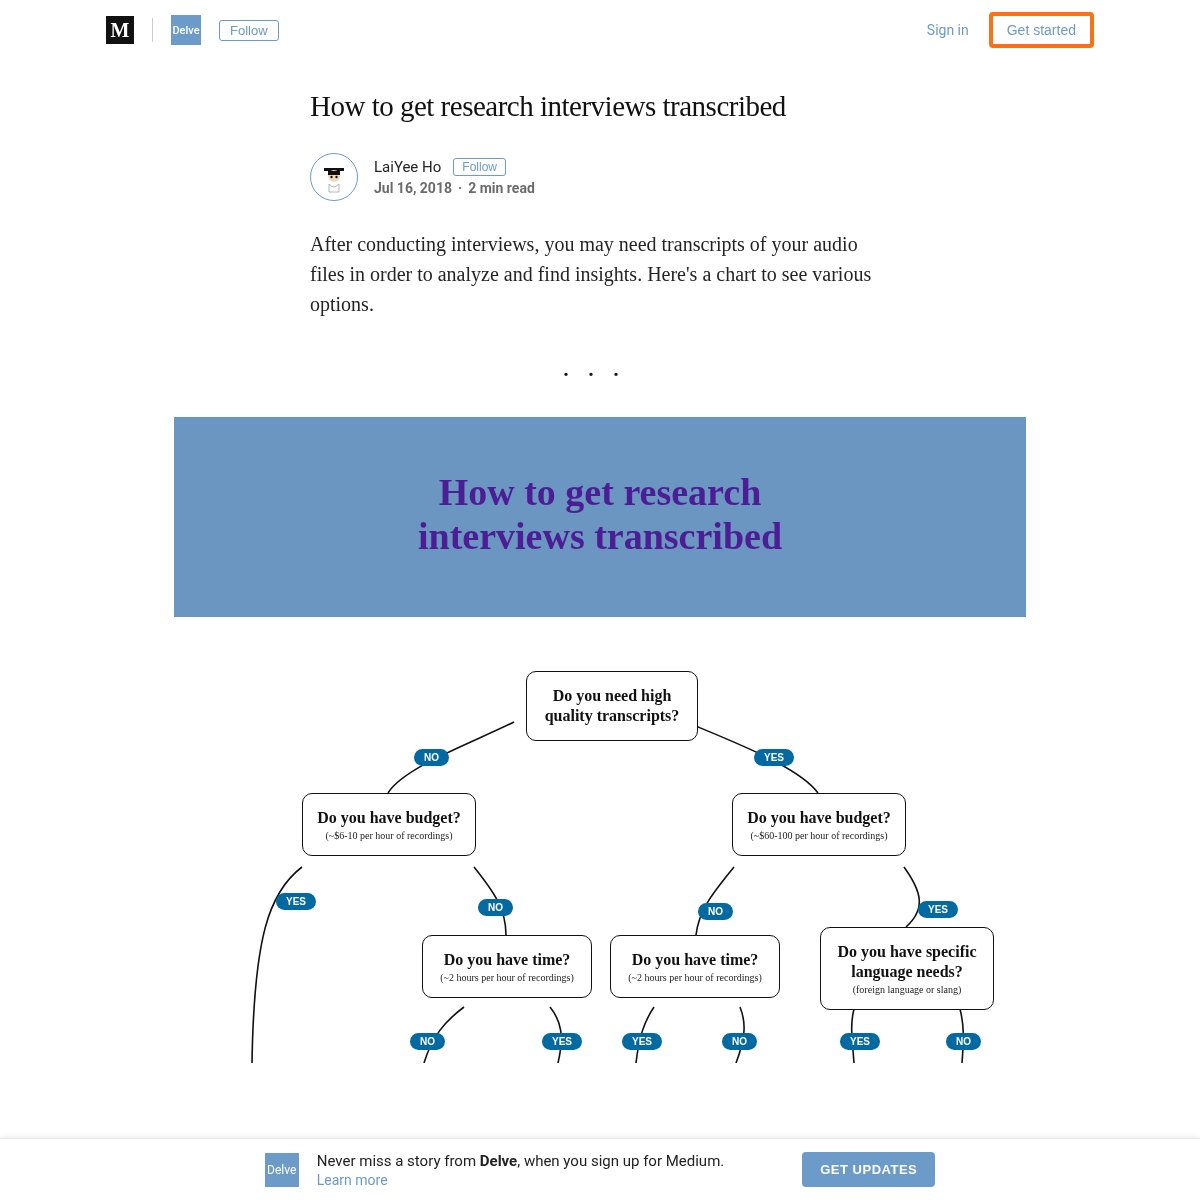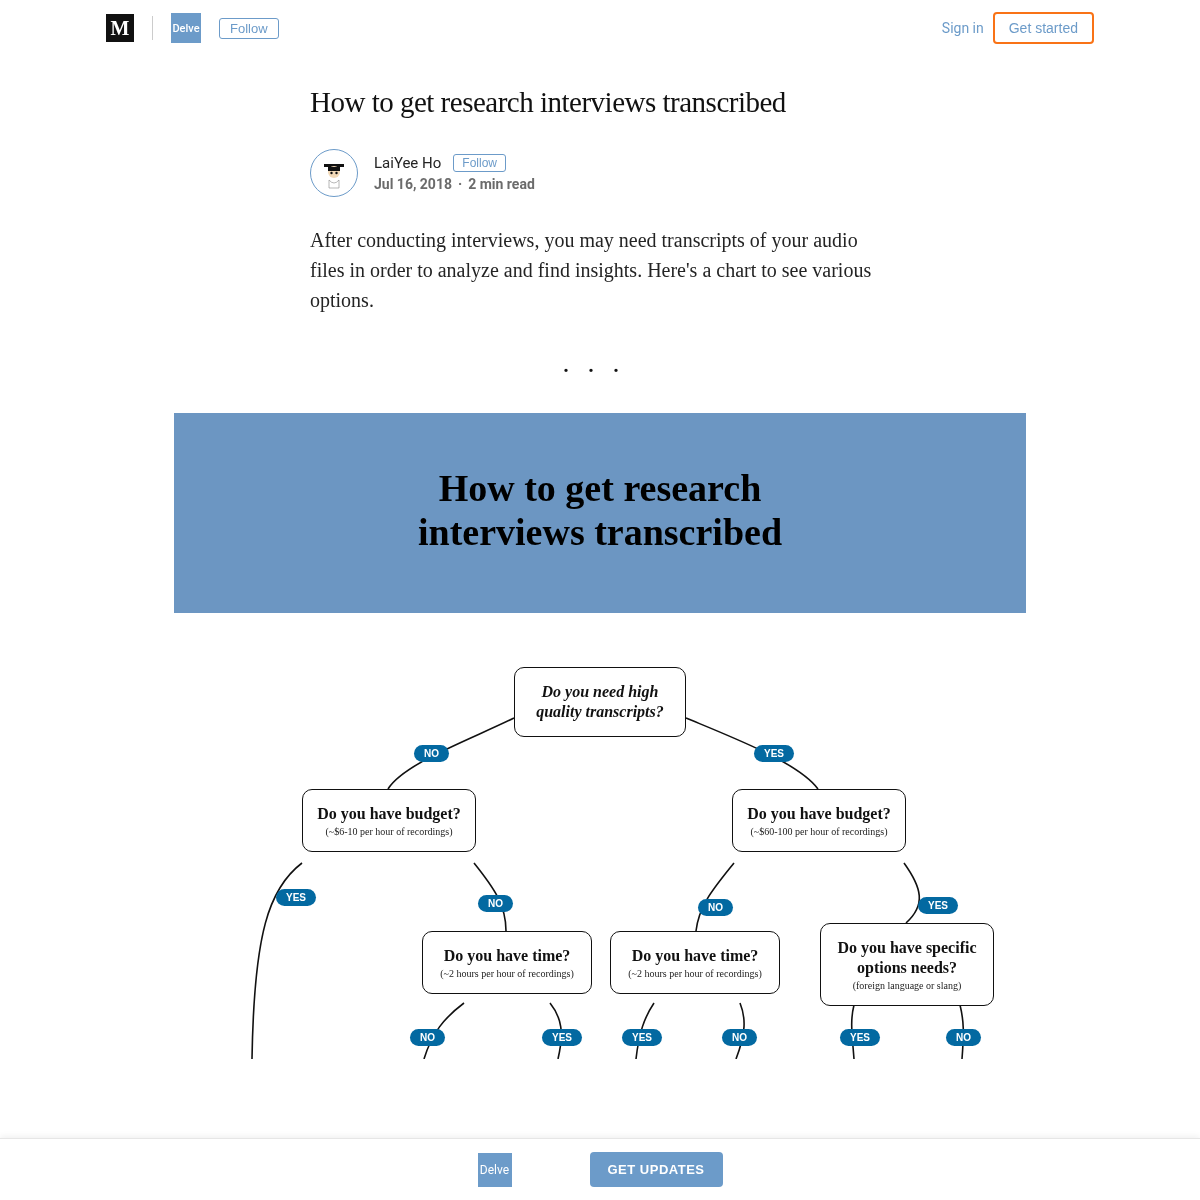--- a/index.html
+++ b/index.html
@@ -39,29 +39,29 @@
   }
   .follow-btn-small {
     border: 1px solid #6c9bc9;
     color: #6c9bc9;
     background: transparent;
     font-size: 13px;
     padding: 2px 10px;
     border-radius: 3px;
     cursor: pointer;
   }
-  .header-right { display: flex; align-items: center; gap: 9px; }
+  .header-right { display: flex; align-items: center; gap: 20px; }
   .signin-link {
     color: #6c9bc9;
     font-size: 14px;
     text-decoration: none;
     cursor: pointer;
   }
   .getstarted-btn {
-    border: 2px solid #f97316;
+    border: 4px solid #f97316;
     color: #6c9bc9;
     background: transparent;
     font-size: 14px;
     padding: 6px 14px;
     border-radius: 4px;
     cursor: pointer;
   }
 
   
   .article {
@@ -120,21 +120,21 @@
   }
 
   
   .figure {
     width: 852px;
     margin: 0 auto;
     background: #fff;
   }
   .figure-header {
     background: #6c96c2;
-    color: #000000;
+    color: #4c1d95;
     text-align: center;
     padding: 54px 20px 58px;
   }
   .figure-header h2 {
     font-family: Georgia, "Times New Roman", serif;
     font-weight: 700;
     font-size: 38px;
     line-height: 1.15;
   }
   .figure-body {
@@ -286,21 +286,21 @@
       <path d="M290 390 C 270 405, 258 420, 250 446" stroke="#111" stroke-width="1.6" fill="none"></path>
       <path d="M376 390 C 388 405, 390 420, 384 446" stroke="#111" stroke-width="1.6" fill="none"></path>
 
       <path d="M480 390 C 470 405, 465 420, 462 446" stroke="#111" stroke-width="1.6" fill="none"></path>
       <path d="M566 390 C 572 405, 572 420, 562 446" stroke="#111" stroke-width="1.6" fill="none"></path>
 
       <path d="M680 392 C 676 408, 678 420, 680 446" stroke="#111" stroke-width="1.6" fill="none"></path>
       <path d="M786 392 C 790 408, 790 420, 788 446" stroke="#111" stroke-width="1.6" fill="none"></path>
     </svg>
 
-    <div class="fc-box" style="left:340px; top:54px; width:172px; padding:14px 10px;font-style:italic;">
+    <div class="fc-box" style="left:352px; top:54px; width:172px; padding:14px 10px;">
       <div class="fc-q">Do you need high quality transcripts?</div>
     </div>
 
     <div class="fc-pill" style="left:240px; top:132px;">NO</div>
     <div class="fc-pill" style="left:580px; top:132px;">YES</div>
 
     <div class="fc-box" style="left:128px; top:176px; width:174px;">
       <div class="fc-q">Do you have budget?</div>
       <div class="fc-sub">(~$6-10 per hour of recordings)</div>
     </div>
@@ -322,24 +322,30 @@
     <div class="fc-pill" style="left:368px; top:416px;">YES</div>
 
     <div class="fc-box" style="left:436px; top:318px; width:170px;">
       <div class="fc-q">Do you have time?</div>
       <div class="fc-sub">(~2 hours per hour of recordings)</div>
     </div>
     <div class="fc-pill" style="left:448px; top:416px;">YES</div>
     <div class="fc-pill" style="left:548px; top:416px;">NO</div>
 
     <div class="fc-box" style="left:646px; top:310px; width:174px;">
-      <div class="fc-q">Do you have specific options needs?</div>
+      <div class="fc-q">Do you have specific language needs?</div>
       <div class="fc-sub">(foreign language or slang)</div>
     </div>
     <div class="fc-pill" style="left:666px; top:416px;">YES</div>
     <div class="fc-pill" style="left:772px; top:416px;">NO</div>
   </div>
 </div>
 
 <div class="banner">
   <div class="banner-logo">Delve</div>
+  <div>
+    <span class="banner-text">
+      <span>Never miss a story from </span><span class="pub-name">Delve</span><span>, when you sign up for Medium.</span>
+    </span>
+    <a class="banner-learn">Learn more</a>
+  </div>
   <button class="banner-btn">GET UPDATES</button>
 </div>
 
 </body></html>

